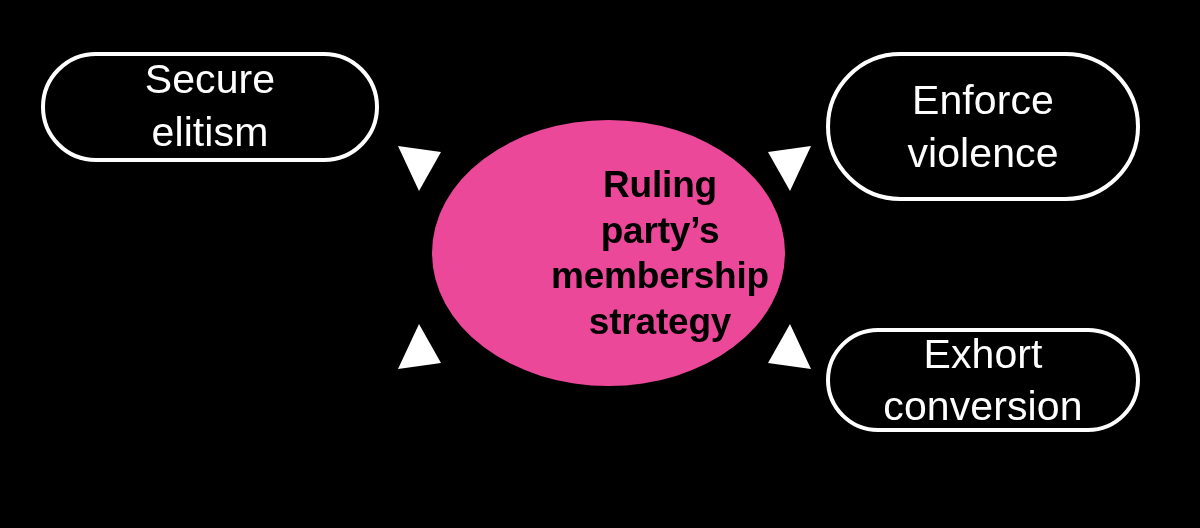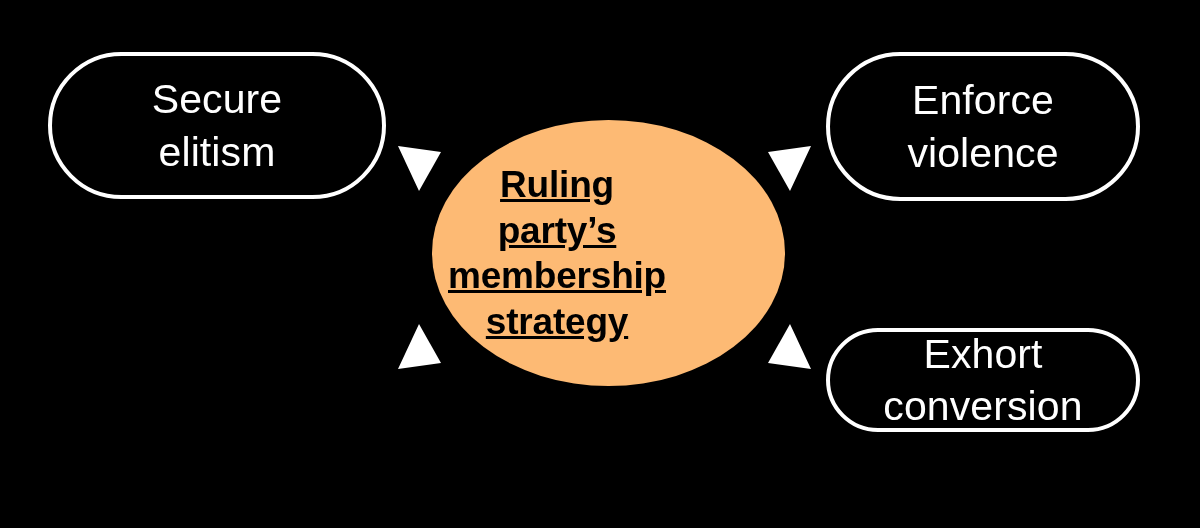--- a/index.html
+++ b/index.html
@@ -35,39 +35,38 @@
     color: #ffffff;
     font-family: "Liberation Sans", sans-serif;
     font-size: 41px;
     font-weight: 400;
     line-height: 1.28;
     letter-spacing: 0.1px;
     white-space: pre-line;
     padding: 0 14px;
   }
 
-  #node-top-left     { left: 48px;  top: 52px;  width: 338px; height: 147px; }
+  #node-top-left     { left: 41px;  top: 52px;  width: 338px; height: 110px; align-items: flex-end; }
   #node-top-right    { left: 826px; top: 52px;  width: 314px; height: 149px; }
   #node-bottom-left  { left: 60px;  top: 328px; width: 326px; height: 146px; }
   #node-bottom-right { left: 826px; top: 328px; width: 314px; height: 104px; }
 
   
   #center-node {
     position: absolute;
     left: 432px;
     top: 120px;
     width: 353px;
     height: 266px;
-    background: #fdba74;
+    background: #ec4899;
     border-radius: 50%;
     display: flex;
     align-items: center;
-    justify-content: flex-start;
+    justify-content: flex-end;
     text-align: center;
-    text-decoration: underline;
   }
   #center-label {
     color: #000000;
     font-family: "Liberation Sans", sans-serif;
     font-size: 37px;
     font-weight: 700;
     line-height: 1.23;
     letter-spacing: -0.2px;
     white-space: pre-line;
     padding: 0 16px;

